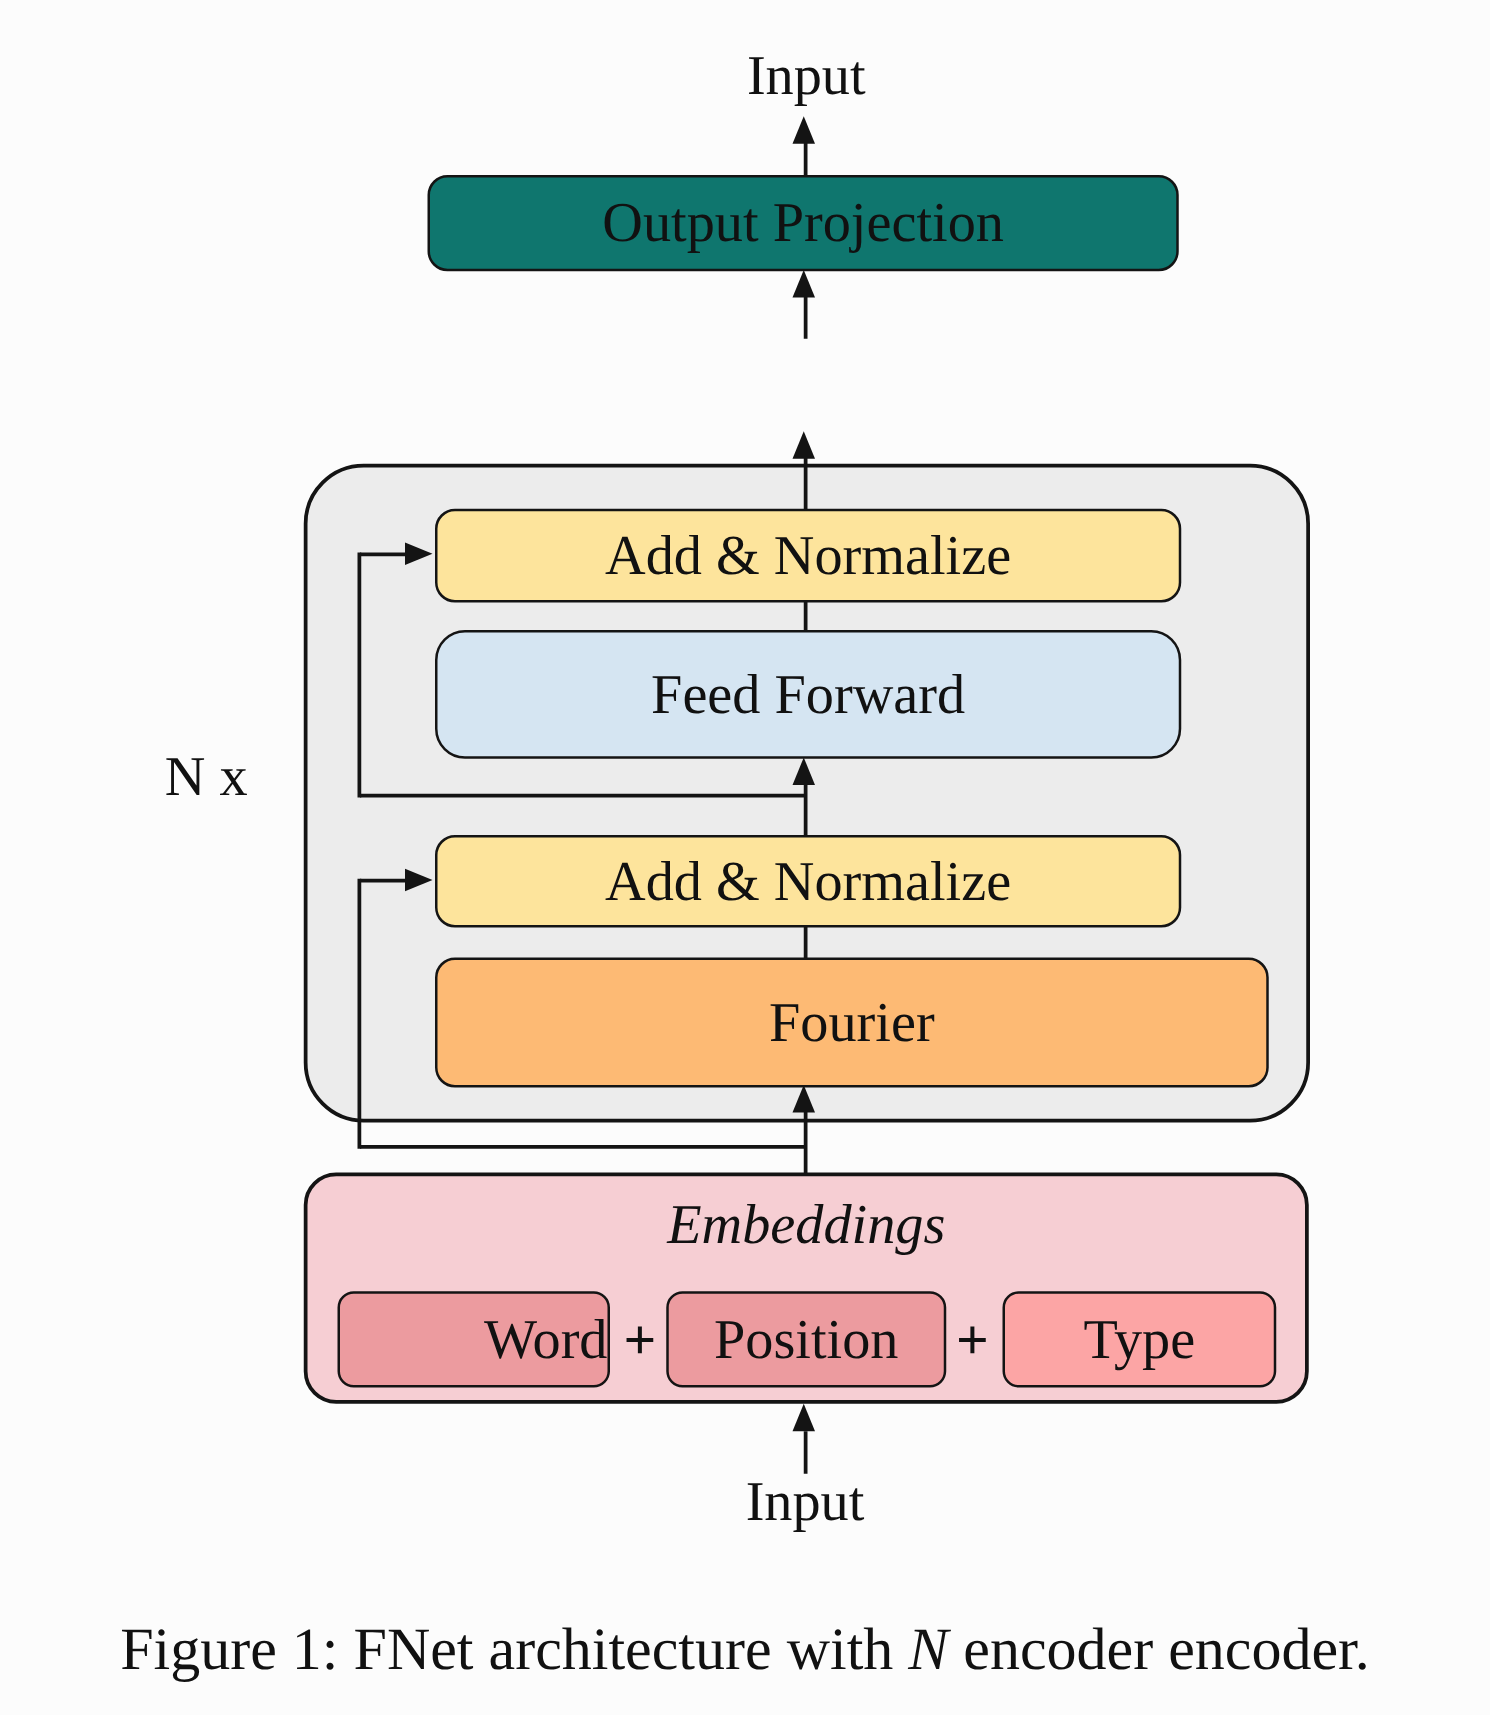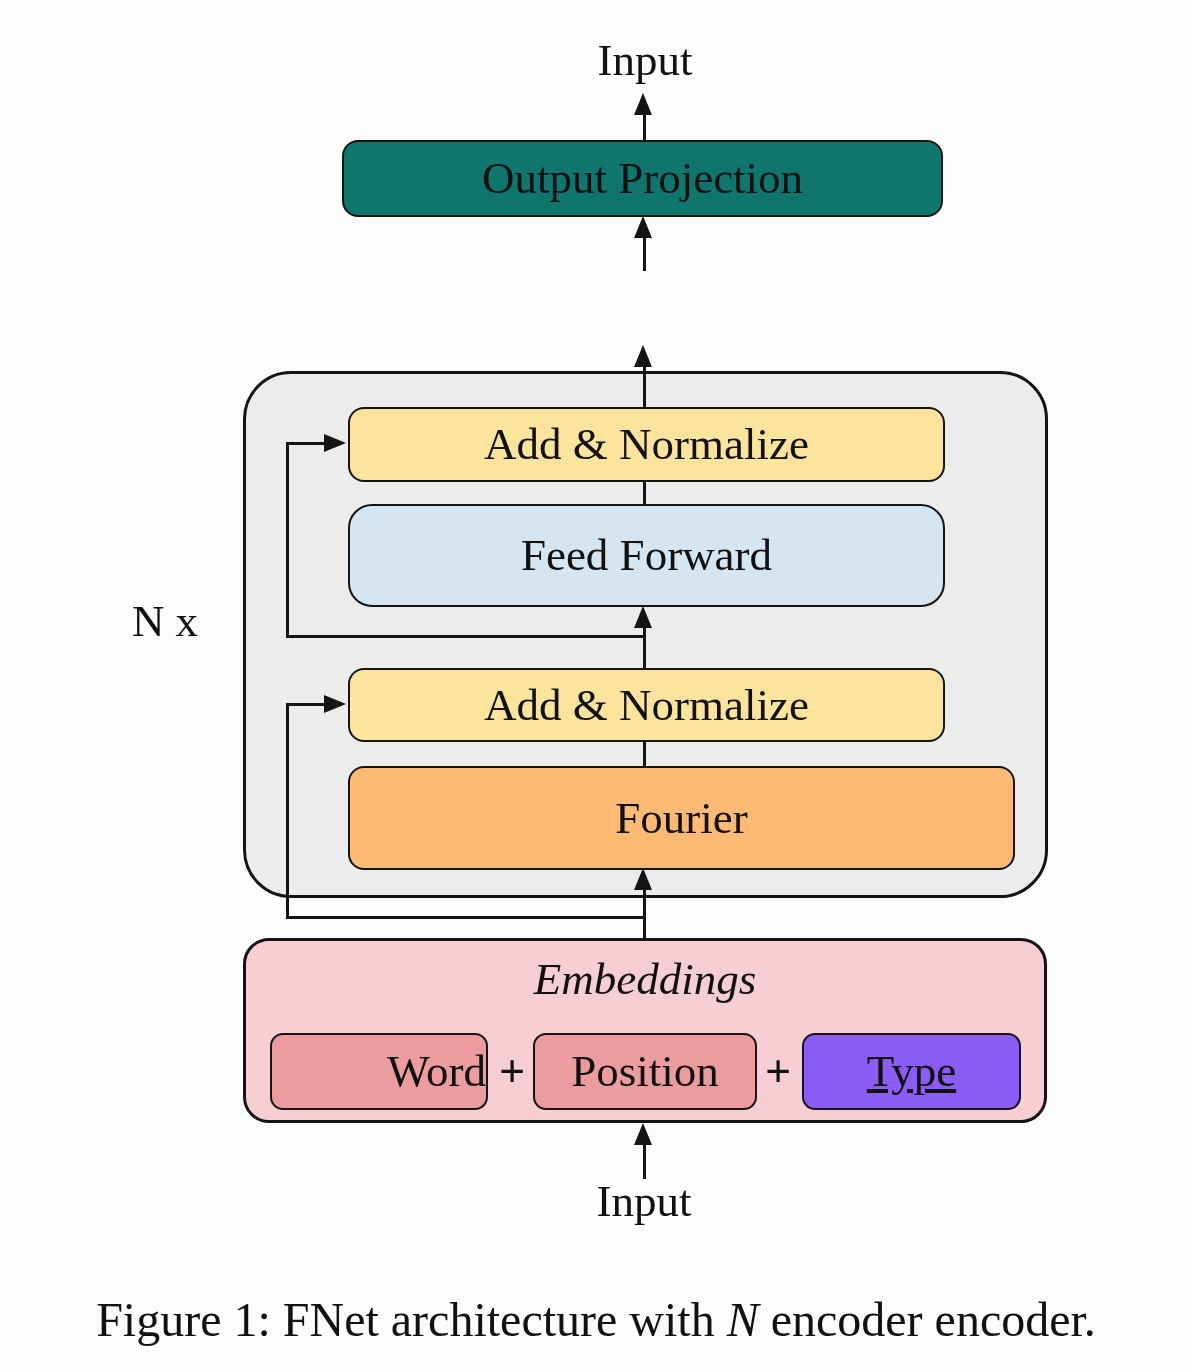--- a/index.html
+++ b/index.html
@@ -152,21 +152,21 @@
   </div>
 
   <div class="plus" style="left:487px;top:1033px;">+</div>
 
   <div class="box" style="left: 533px; top: 1033px; width: 224px; height: 77px; border-radius: 13px; background: rgb(236, 155, 159);">
     <span>Position</span>
   </div>
 
   <div class="plus" style="left:753px;top:1033px;">+</div>
 
-  <div class="box" style="left: 802px; top: 1033px; width: 219px; height: 77px; border-radius: 13px; background: #8b5cf6; text-decoration: underline;">
+  <div class="box" style="left: 802px; top: 1033px; width: 219px; height: 77px; border-radius: 13px; background: #fca5a5;">
     <span>Type</span>
   </div>
 
   <div class="flabel" style="left:495px;top:36px;width:300px;">Input</div>
 
   <div class="flabel" style="left:90px;top:597px;width:150px;">N x</div>
 
   <div class="flabel" style="left:494px;top:1177px;width:300px;">Input</div>
 
   <div class="caption">

